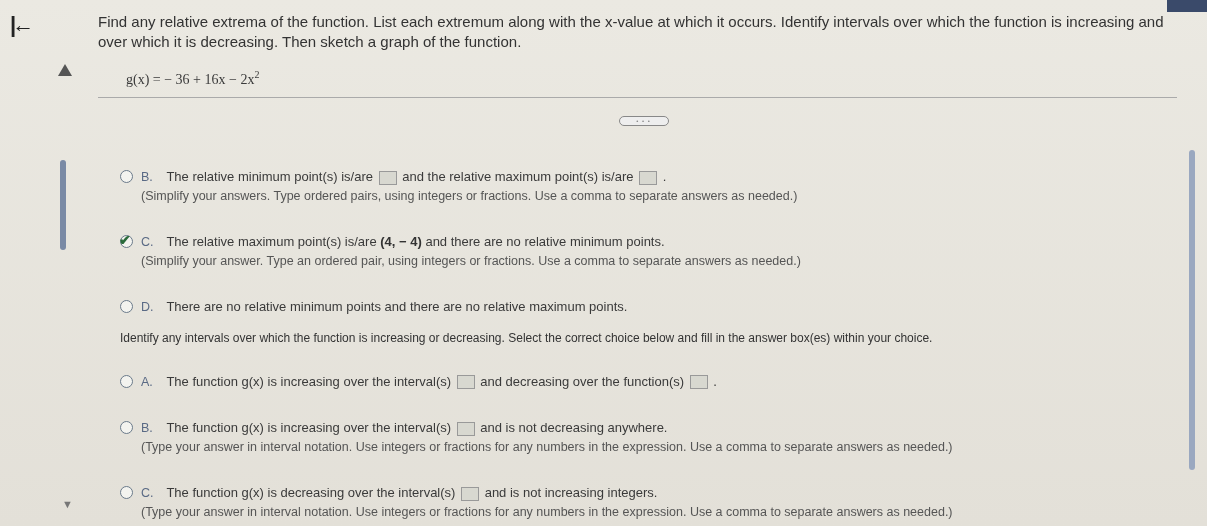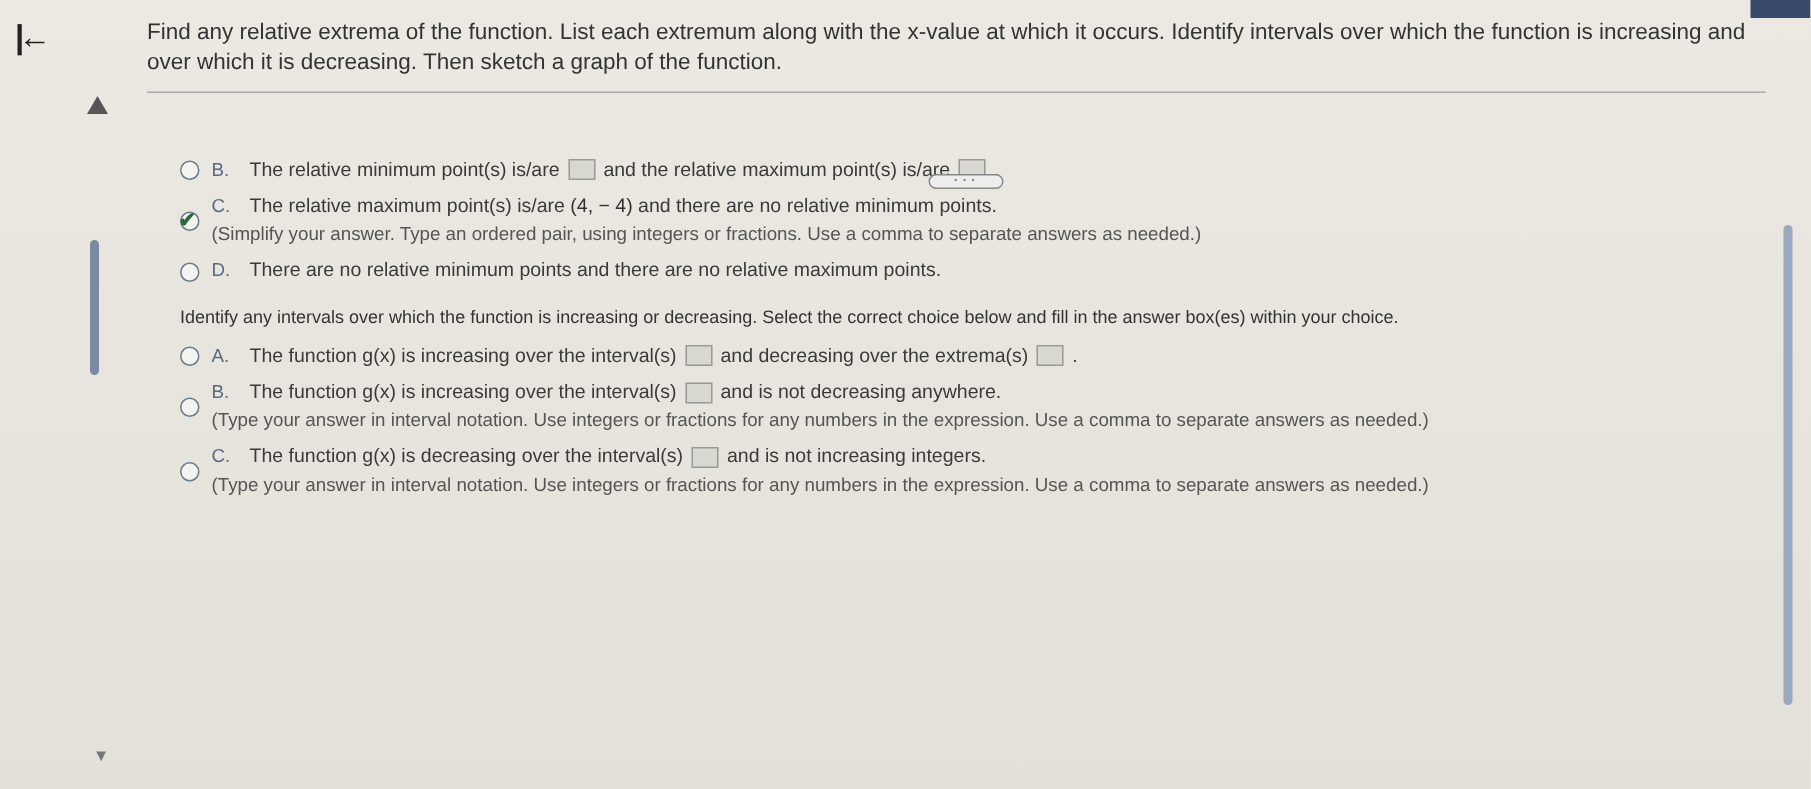--- a/index.html
+++ b/index.html
@@ -70,21 +70,21 @@
       border-radius: 6px;
       background: #eee;
       display: flex;
       align-items: center;
       justify-content: center;
       font-size: 6px;
       color: #888;
       letter-spacing: 1px;
     }
     .options { margin-left: 22px; }
-    .opt { display: flex; align-items: center; margin-bottom: 6px; }
+    .opt { display: flex; align-items: flex-start; margin-bottom: 6px; margin-top: 28px; }
     .radio {
       width: 13px; height: 13px;
       border: 1.5px solid #6a7a8a;
       border-radius: 50%;
       flex-shrink: 0;
       margin-top: 2px;
       margin-right: 8px;
       position: relative;
       background: #f3f3ef;
     }
@@ -100,21 +100,21 @@
     .opt-body { flex: 1; line-height: 1.4; color: #3a3a3a; font-size: 13px; }
     .hint { display: block; color: #555; font-size: 12.5px; margin-top: 1px; }
     .ans-box {
       display: inline-block;
       width: 18px; height: 14px;
       background: #d8d8d0;
       border: 1px solid #999;
       vertical-align: middle;
       margin: 0 2px;
     }
-    .filled { color: #333; font-weight: normal; }
+    .filled { color: #333; font-weight: bold; }
     .subhead { margin: 14px 0 10px 22px; font-size: 12px; color: #333; }
     .right-scroll {
       position: absolute;
       right: 12px;
       top: 150px;
       width: 6px;
       height: 320px;
       background: #9aa8c0;
       border-radius: 3px;
     }
@@ -138,39 +138,43 @@
   <div class="left-col">
     <div class="back-arrow">|←</div>
     <div class="warn-icon"></div>
     <div class="left-scroll"></div>
     <div class="bottom-arrow">▼</div>
   </div>
 
   <div class="content">
     <div class="instructions">Find any relative extrema of the function. List each extremum along with the x-value at which it occurs. Identify intervals over which the function is increasing and over which it is decreasing. Then sketch a graph of the function.</div>
 
+    <div class="formula">
+      <span>g(x) = − 36 + 16x − 2x</span><span class="sup">2</span>
+    </div>
 
     <hr class="hr">
     <div class="pill">
         <span>• • •</span>
       </div>
 
     <div style="height:28px"></div>
 
     <div class="options">
 
       <div class="opt">
         <div class="radio"></div>
         <div class="opt-body">
           <span class="lbl">B.</span>
           <span>The relative minimum point(s) is/are </span>
           <span class="ans-box"></span>
           <span> and the relative maximum point(s) is/are </span>
           <span class="ans-box"></span>
           <span>.</span>
+          <span class="hint">(Simplify your answers. Type ordered pairs, using integers or fractions. Use a comma to separate answers as needed.)</span>
         </div>
       </div>
 
       <div class="opt">
         <div class="radio checked"></div>
         <div class="opt-body">
           <span class="lbl">C.</span>
           <span>The relative maximum point(s) is/are </span>
           <span class="filled">(4, − 4)</span>
           <span> and there are no relative minimum points.</span>
@@ -192,21 +196,21 @@
     </div>
 
     <div class="options">
 
       <div class="opt">
         <div class="radio"></div>
         <div class="opt-body">
           <span class="lbl">A.</span>
           <span>The function g(x) is increasing over the interval(s) </span>
           <span class="ans-box"></span>
-          <span> and decreasing over the extrema(s) </span>
+          <span> and decreasing over the function(s) </span>
           <span class="ans-box"></span>
           <span>.</span>
         </div>
       </div>
 
       <div class="opt">
         <div class="radio"></div>
         <div class="opt-body">
           <span class="lbl">B.</span>
           <span>The function g(x) is increasing over the interval(s) </span>

